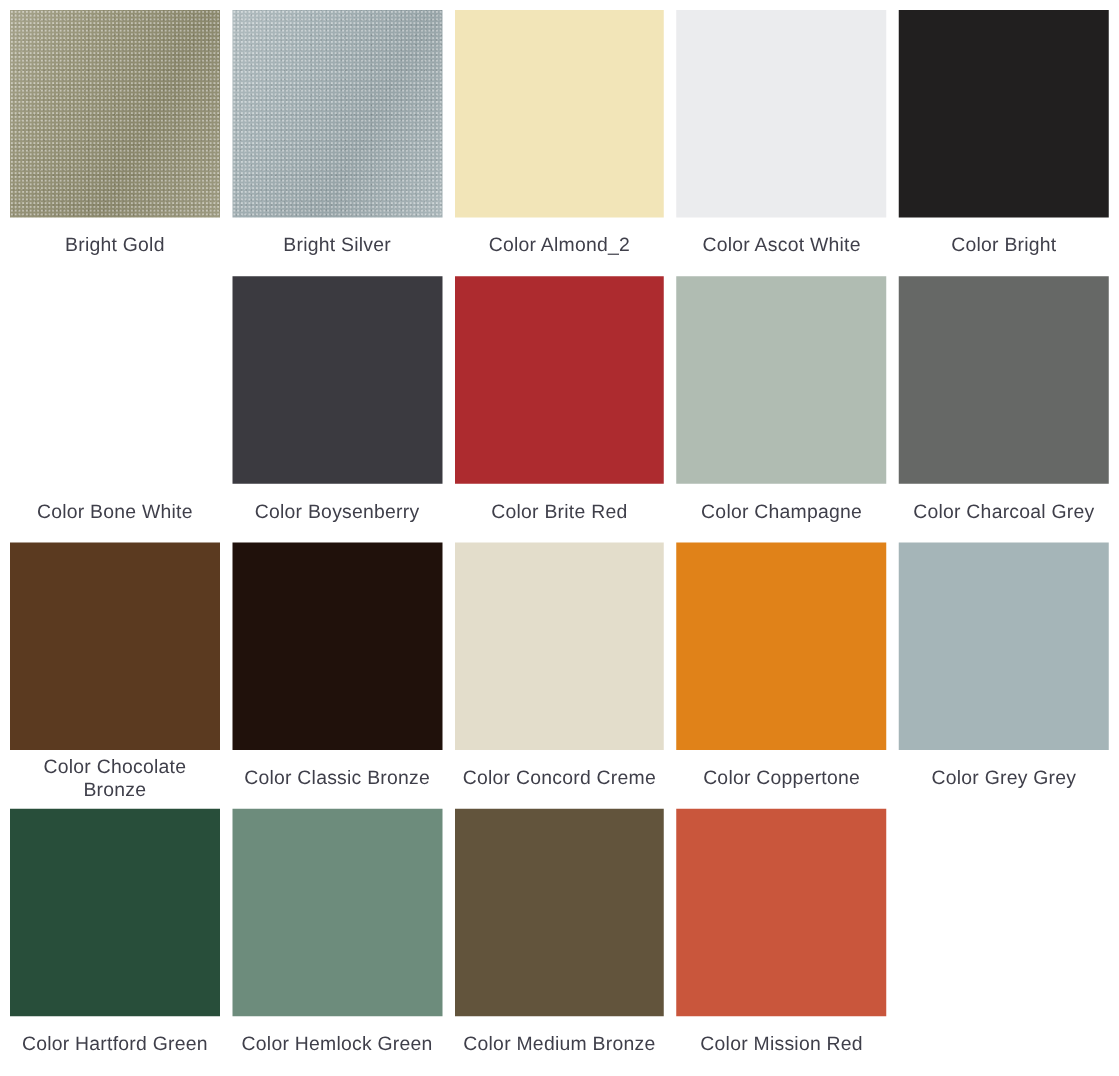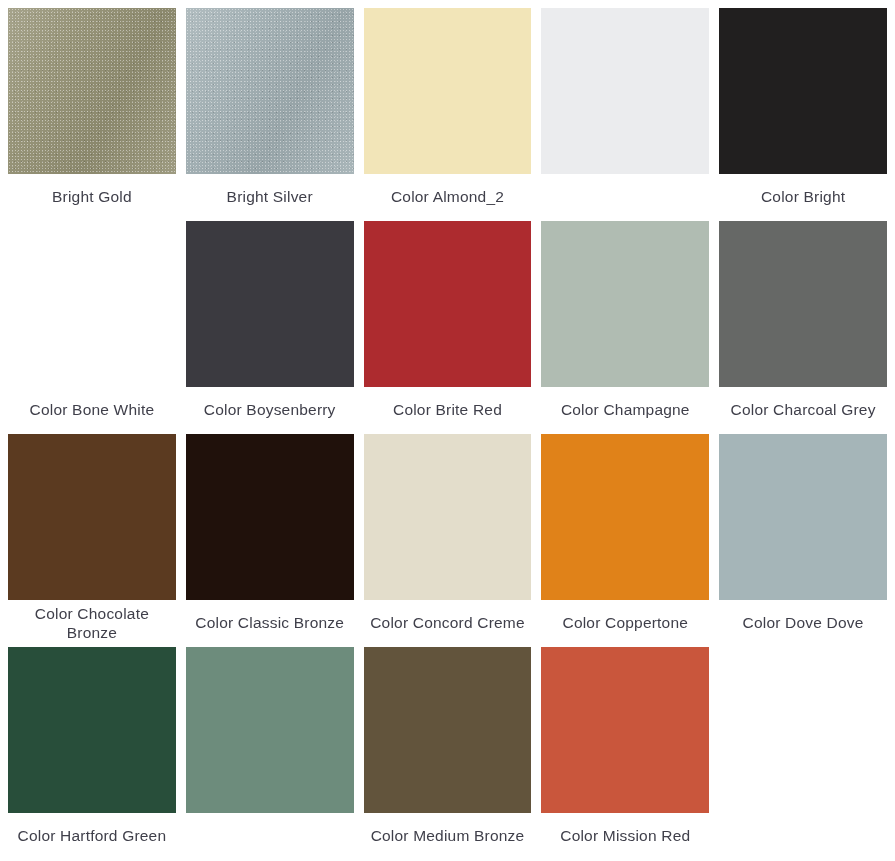--- a/index.html
+++ b/index.html
@@ -94,20 +94,21 @@
     <div class="swatch-cell">
       <div class="swatch-chip metallic" style="background: rgb(159, 173, 177);"></div>
       <div class="swatch-label">Bright Silver</div>
     </div>
     <div class="swatch-cell">
       <div class="swatch-chip" style="background: rgb(242, 229, 184);"></div>
       <div class="swatch-label">Color Almond_2</div>
     </div>
     <div class="swatch-cell">
       <div class="swatch-chip" style="background: rgb(235, 236, 238);"></div>
+      <div class="swatch-label">Color Ascot White</div>
     </div>
     <div class="swatch-cell">
       <div class="swatch-chip" style="background: rgb(33, 31, 31);"></div>
       <div class="swatch-label">Color Bright</div>
     </div>
     <div class="swatch-cell">
       <div class="swatch-chip" style="background: rgb(255, 255, 255);"></div>
       <div class="swatch-label">Color Bone White</div>
     </div>
     <div class="swatch-cell">
@@ -137,28 +138,29 @@
     <div class="swatch-cell">
       <div class="swatch-chip" style="background: rgb(227, 221, 203);"></div>
       <div class="swatch-label">Color Concord Creme</div>
     </div>
     <div class="swatch-cell">
       <div class="swatch-chip" style="background: rgb(224, 130, 25);"></div>
       <div class="swatch-label">Color Coppertone</div>
     </div>
     <div class="swatch-cell">
       <div class="swatch-chip" style="background: rgb(165, 181, 184);"></div>
-      <div class="swatch-label">Color Dove Dove</div>
+      <div class="swatch-label">Color Grey Grey</div>
     </div>
     <div class="swatch-cell">
       <div class="swatch-chip" style="background: rgb(40, 78, 58);"></div>
       <div class="swatch-label">Color Hartford Green</div>
     </div>
     <div class="swatch-cell">
       <div class="swatch-chip" style="background: rgb(109, 140, 124);"></div>
+      <div class="swatch-label">Color Hemlock Green</div>
     </div>
     <div class="swatch-cell">
       <div class="swatch-chip" style="background: rgb(98, 84, 60);"></div>
       <div class="swatch-label">Color Medium Bronze</div>
     </div>
     <div class="swatch-cell">
       <div class="swatch-chip" style="background: rgb(201, 86, 60);"></div>
       <div class="swatch-label">Color Mission Red</div>
     </div>
   </div>

